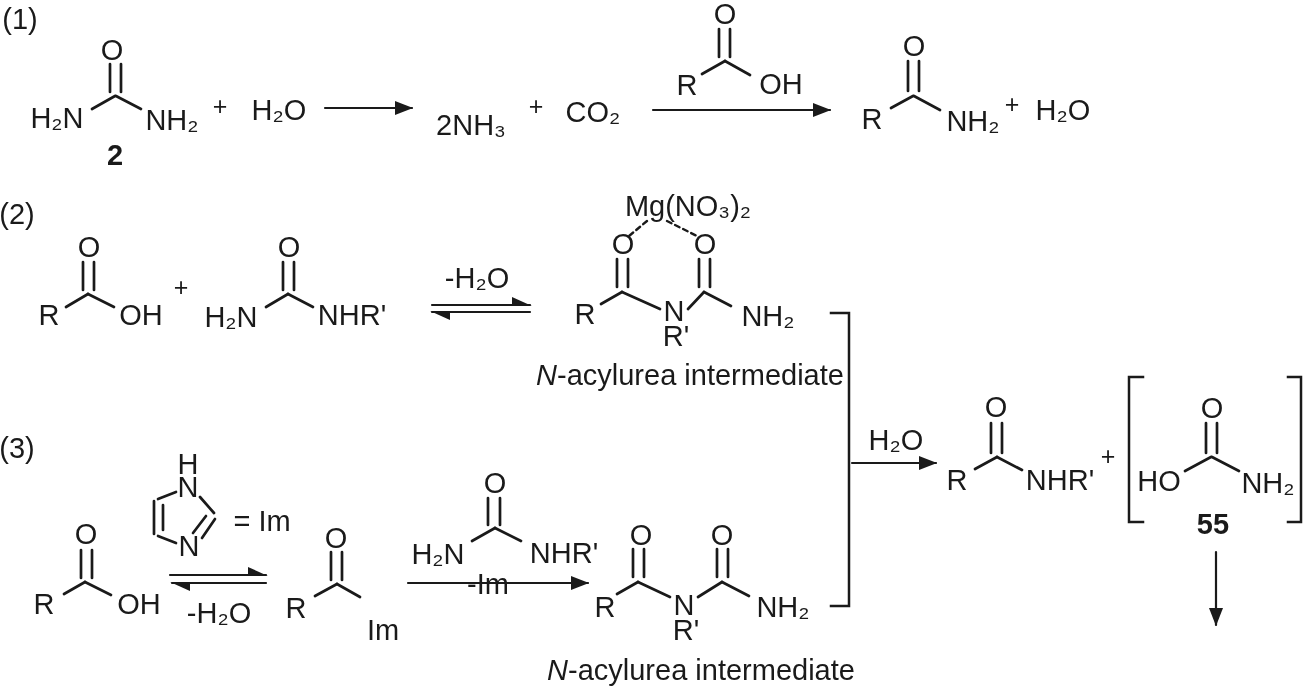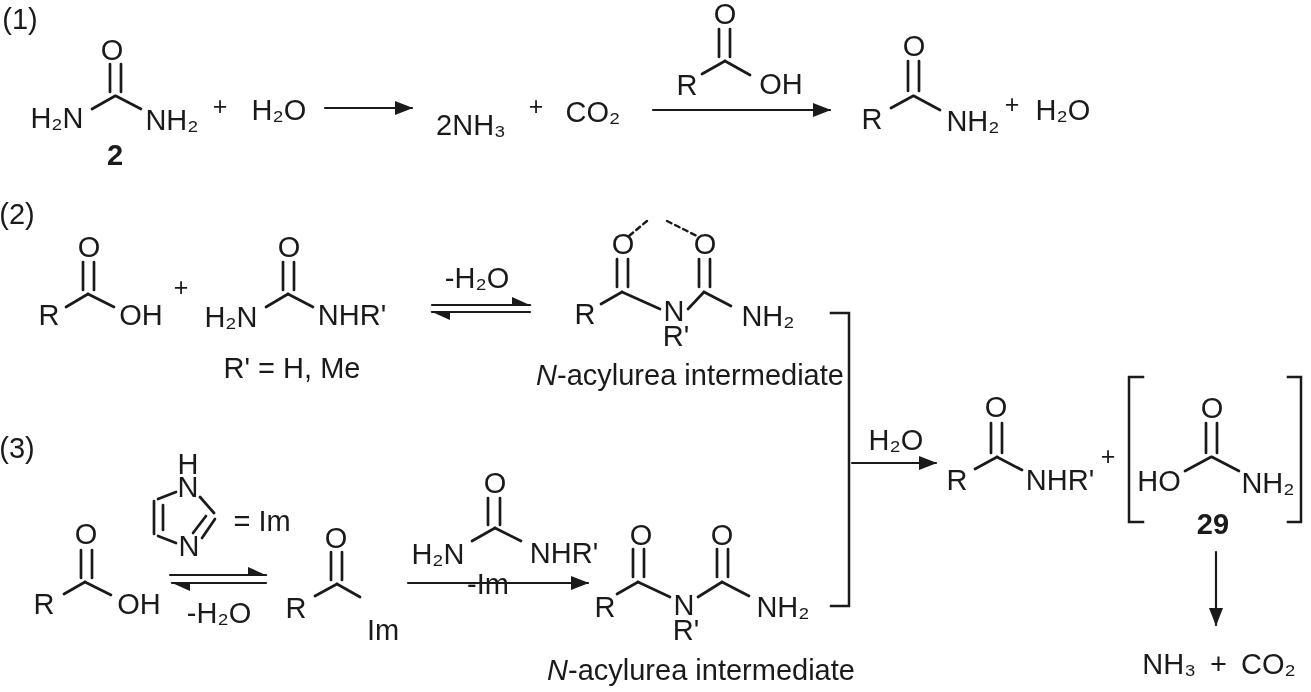--- a/index.html
+++ b/index.html
@@ -176,40 +176,39 @@
   <div class="lbl" style="left:1063px;top:110px">H₂O</div>
 
   <div class="lbl" style="left:17px;top:214px">(2)</div>
   <div class="lbl" style="left:89px;top:247px">O</div>
   <div class="lbl" style="left:49px;top:315px">R</div>
   <div class="lbl" style="left:141px;top:315px">OH</div>
   <div class="lbl plus" style="left:181px;top:287px">+</div>
   <div class="lbl" style="left:289px;top:247px">O</div>
   <div class="lbl" style="left:231px;top:317px">H₂N</div>
   <div class="lbl" style="left:352px;top:315px">NHR'</div>
-  <div class="lbl" style="left:292px;top:368px">R' = H, Me</div>
   <div class="lbl" style="left:477px;top:278px">-H₂O</div>
+  <div class="lbl" style="left:688px;top:206px">Mg(NO₃)₂</div>
   <div class="lbl" style="left:623px;top:244px">O</div>
   <div class="lbl" style="left:705px;top:244px">O</div>
   <div class="lbl" style="left:585px;top:314px">R</div>
   <div class="lbl" style="left:674px;top:311px">N</div>
   <div class="lbl" style="left:676px;top:336px">R'</div>
   <div class="lbl" style="left:768px;top:316px">NH₂</div>
   <div class="lbl" style="left:690px;top:375px"><span class="it">N</span><span>-acylurea intermediate</span></div>
 
   <div class="lbl" style="left:896px;top:440px">H₂O</div>
   <div class="lbl" style="left:957px;top:480px">R</div>
   <div class="lbl" style="left:996px;top:407px">O</div>
   <div class="lbl" style="left:1060px;top:480px">NHR'</div>
   <div class="lbl plus" style="left:1108px;top:456px">+</div>
   <div class="lbl" style="left:1159px;top:481px">HO</div>
   <div class="lbl" style="left:1212px;top:408px">O</div>
   <div class="lbl" style="left:1268px;top:483px">NH₂</div>
-  <div class="lbl bold" style="left:1213px;top:524px">29</div>
-  <div class="lbl wide" style="left:1219px;top:664px">NH₃ + CO₂</div>
+  <div class="lbl bold" style="left:1213px;top:524px">55</div>
 
   <div class="lbl" style="left:17px;top:448px">(3)</div>
   <div class="lbl" style="left:188px;top:464px">H</div>
   <div class="lbl" style="left:188px;top:487px">N</div>
   <div class="lbl" style="left:189px;top:546px">N</div>
   <div class="lbl" style="left:262px;top:521px">= Im</div>
   <div class="lbl" style="left:86px;top:534px">O</div>
   <div class="lbl" style="left:44px;top:604px">R</div>
   <div class="lbl" style="left:139px;top:604px">OH</div>
   <div class="lbl" style="left:219px;top:613px">-H₂O</div>

